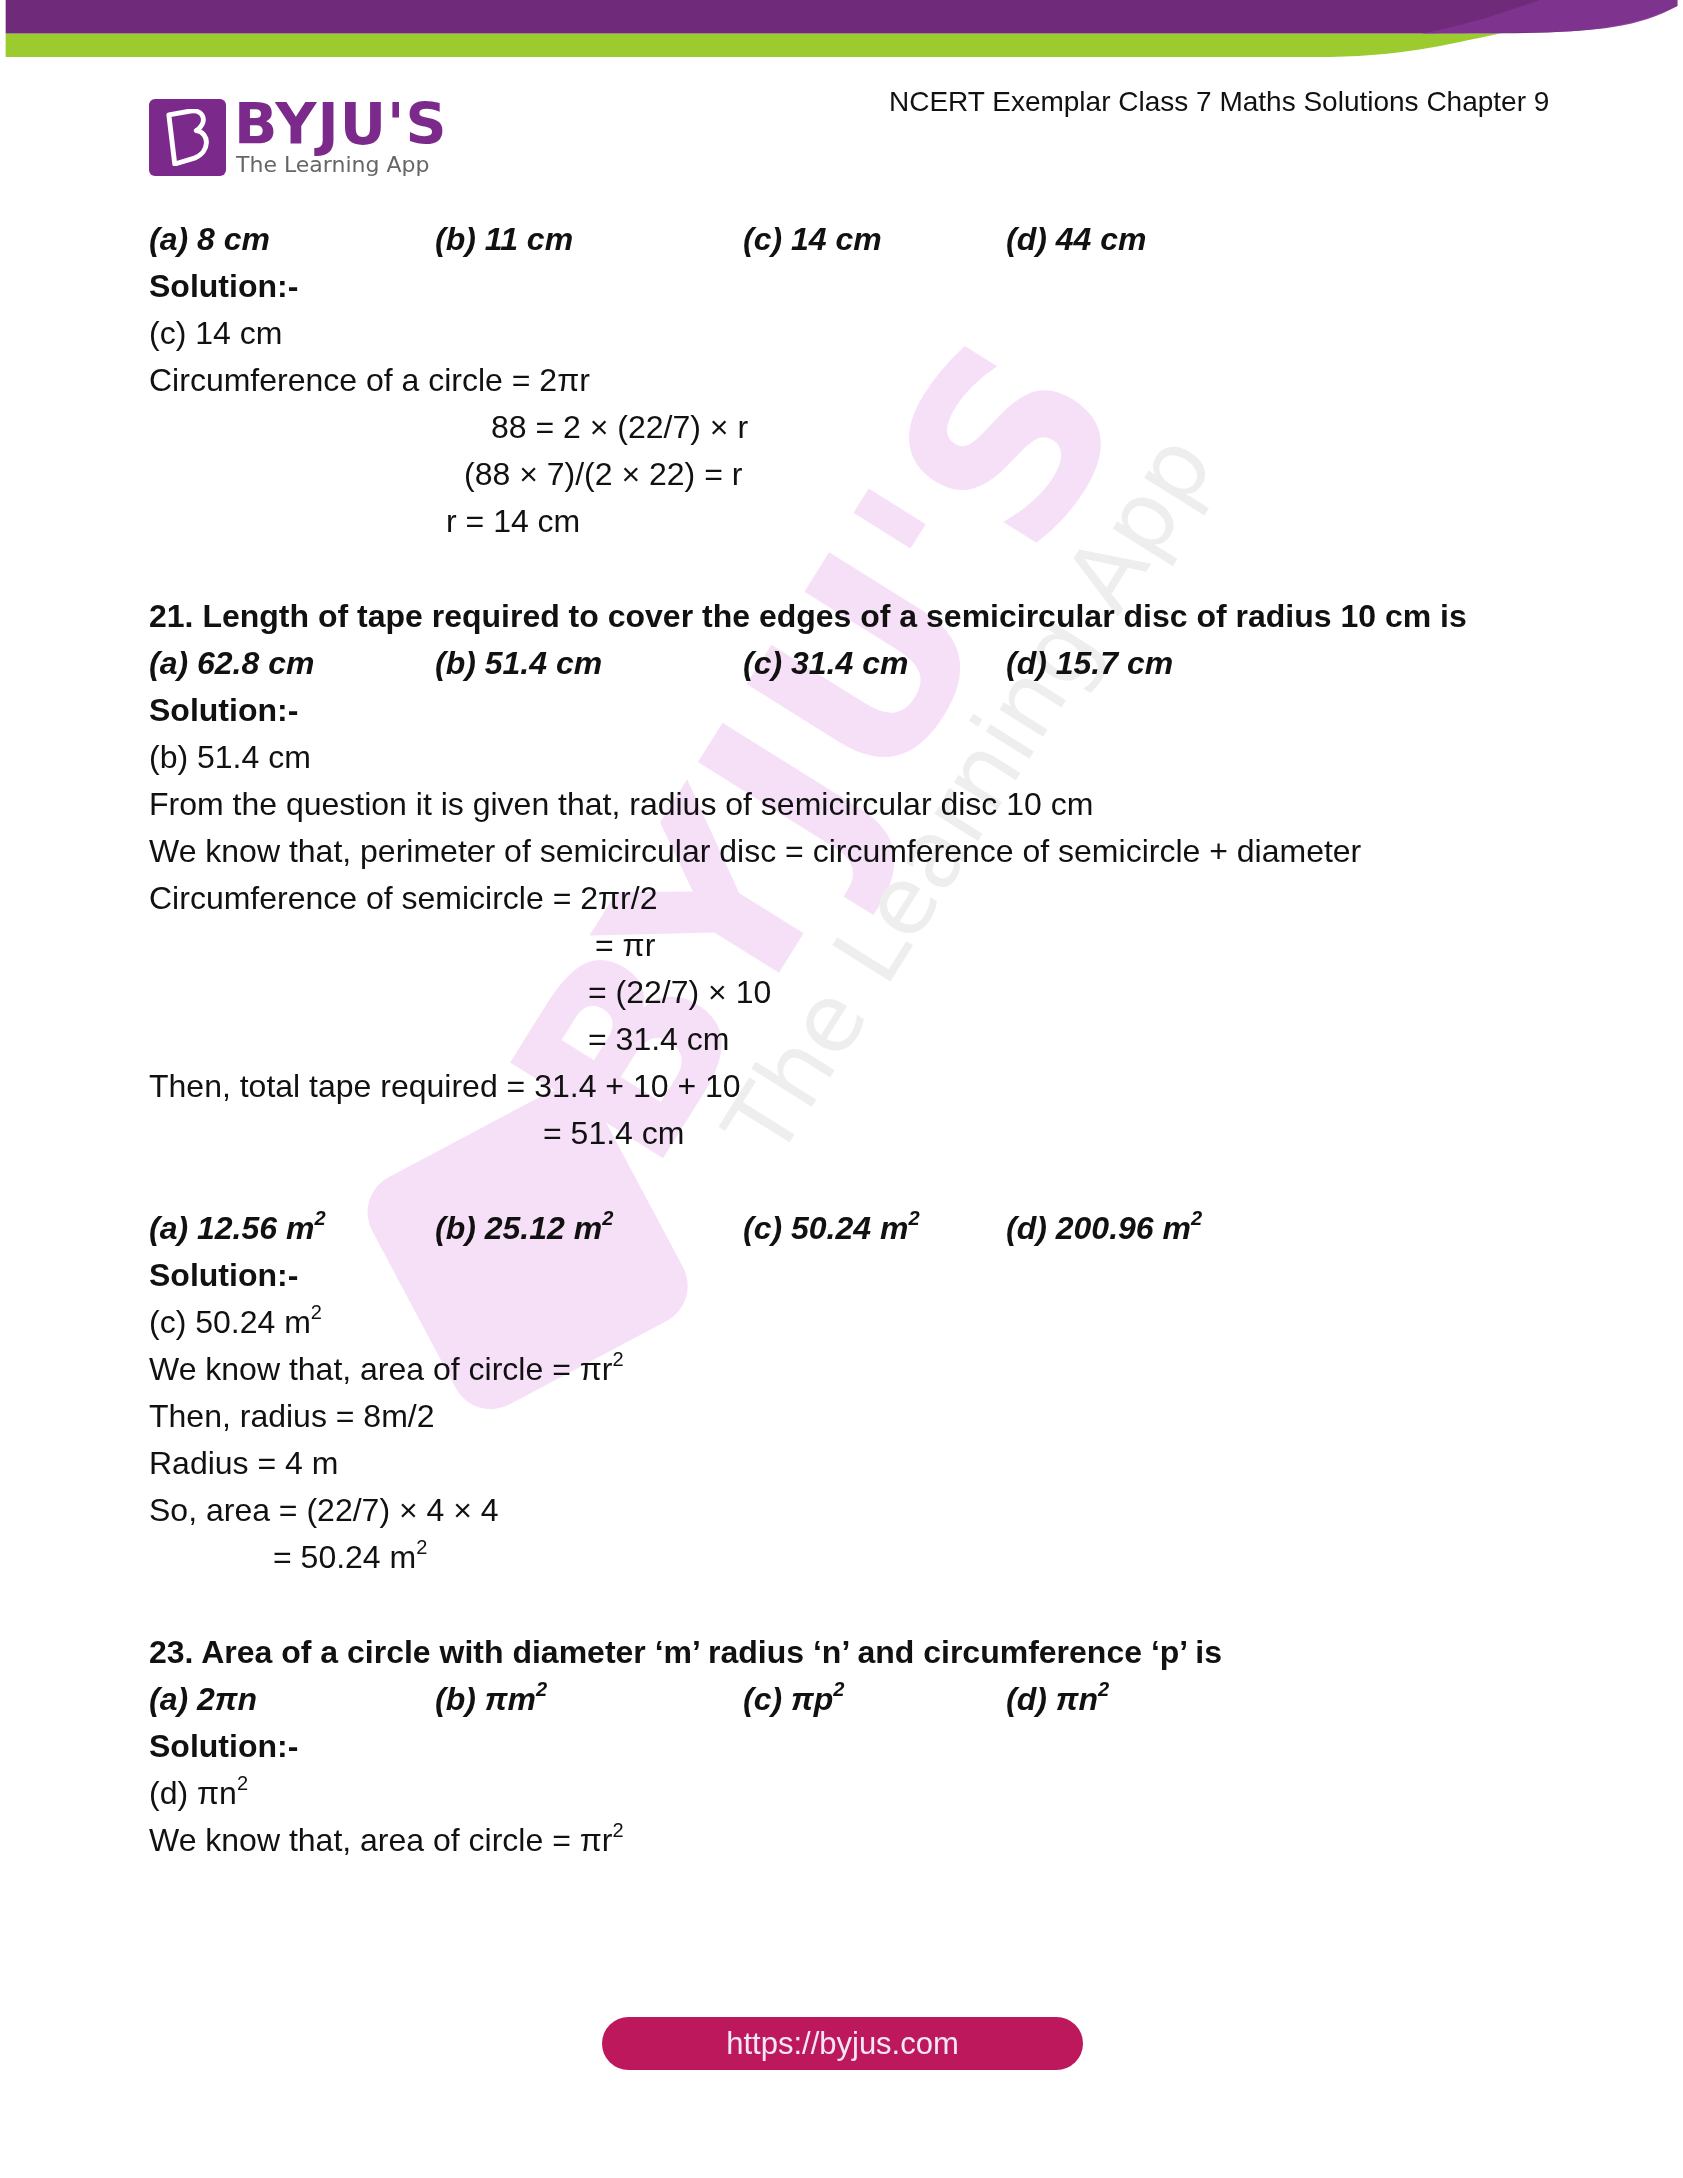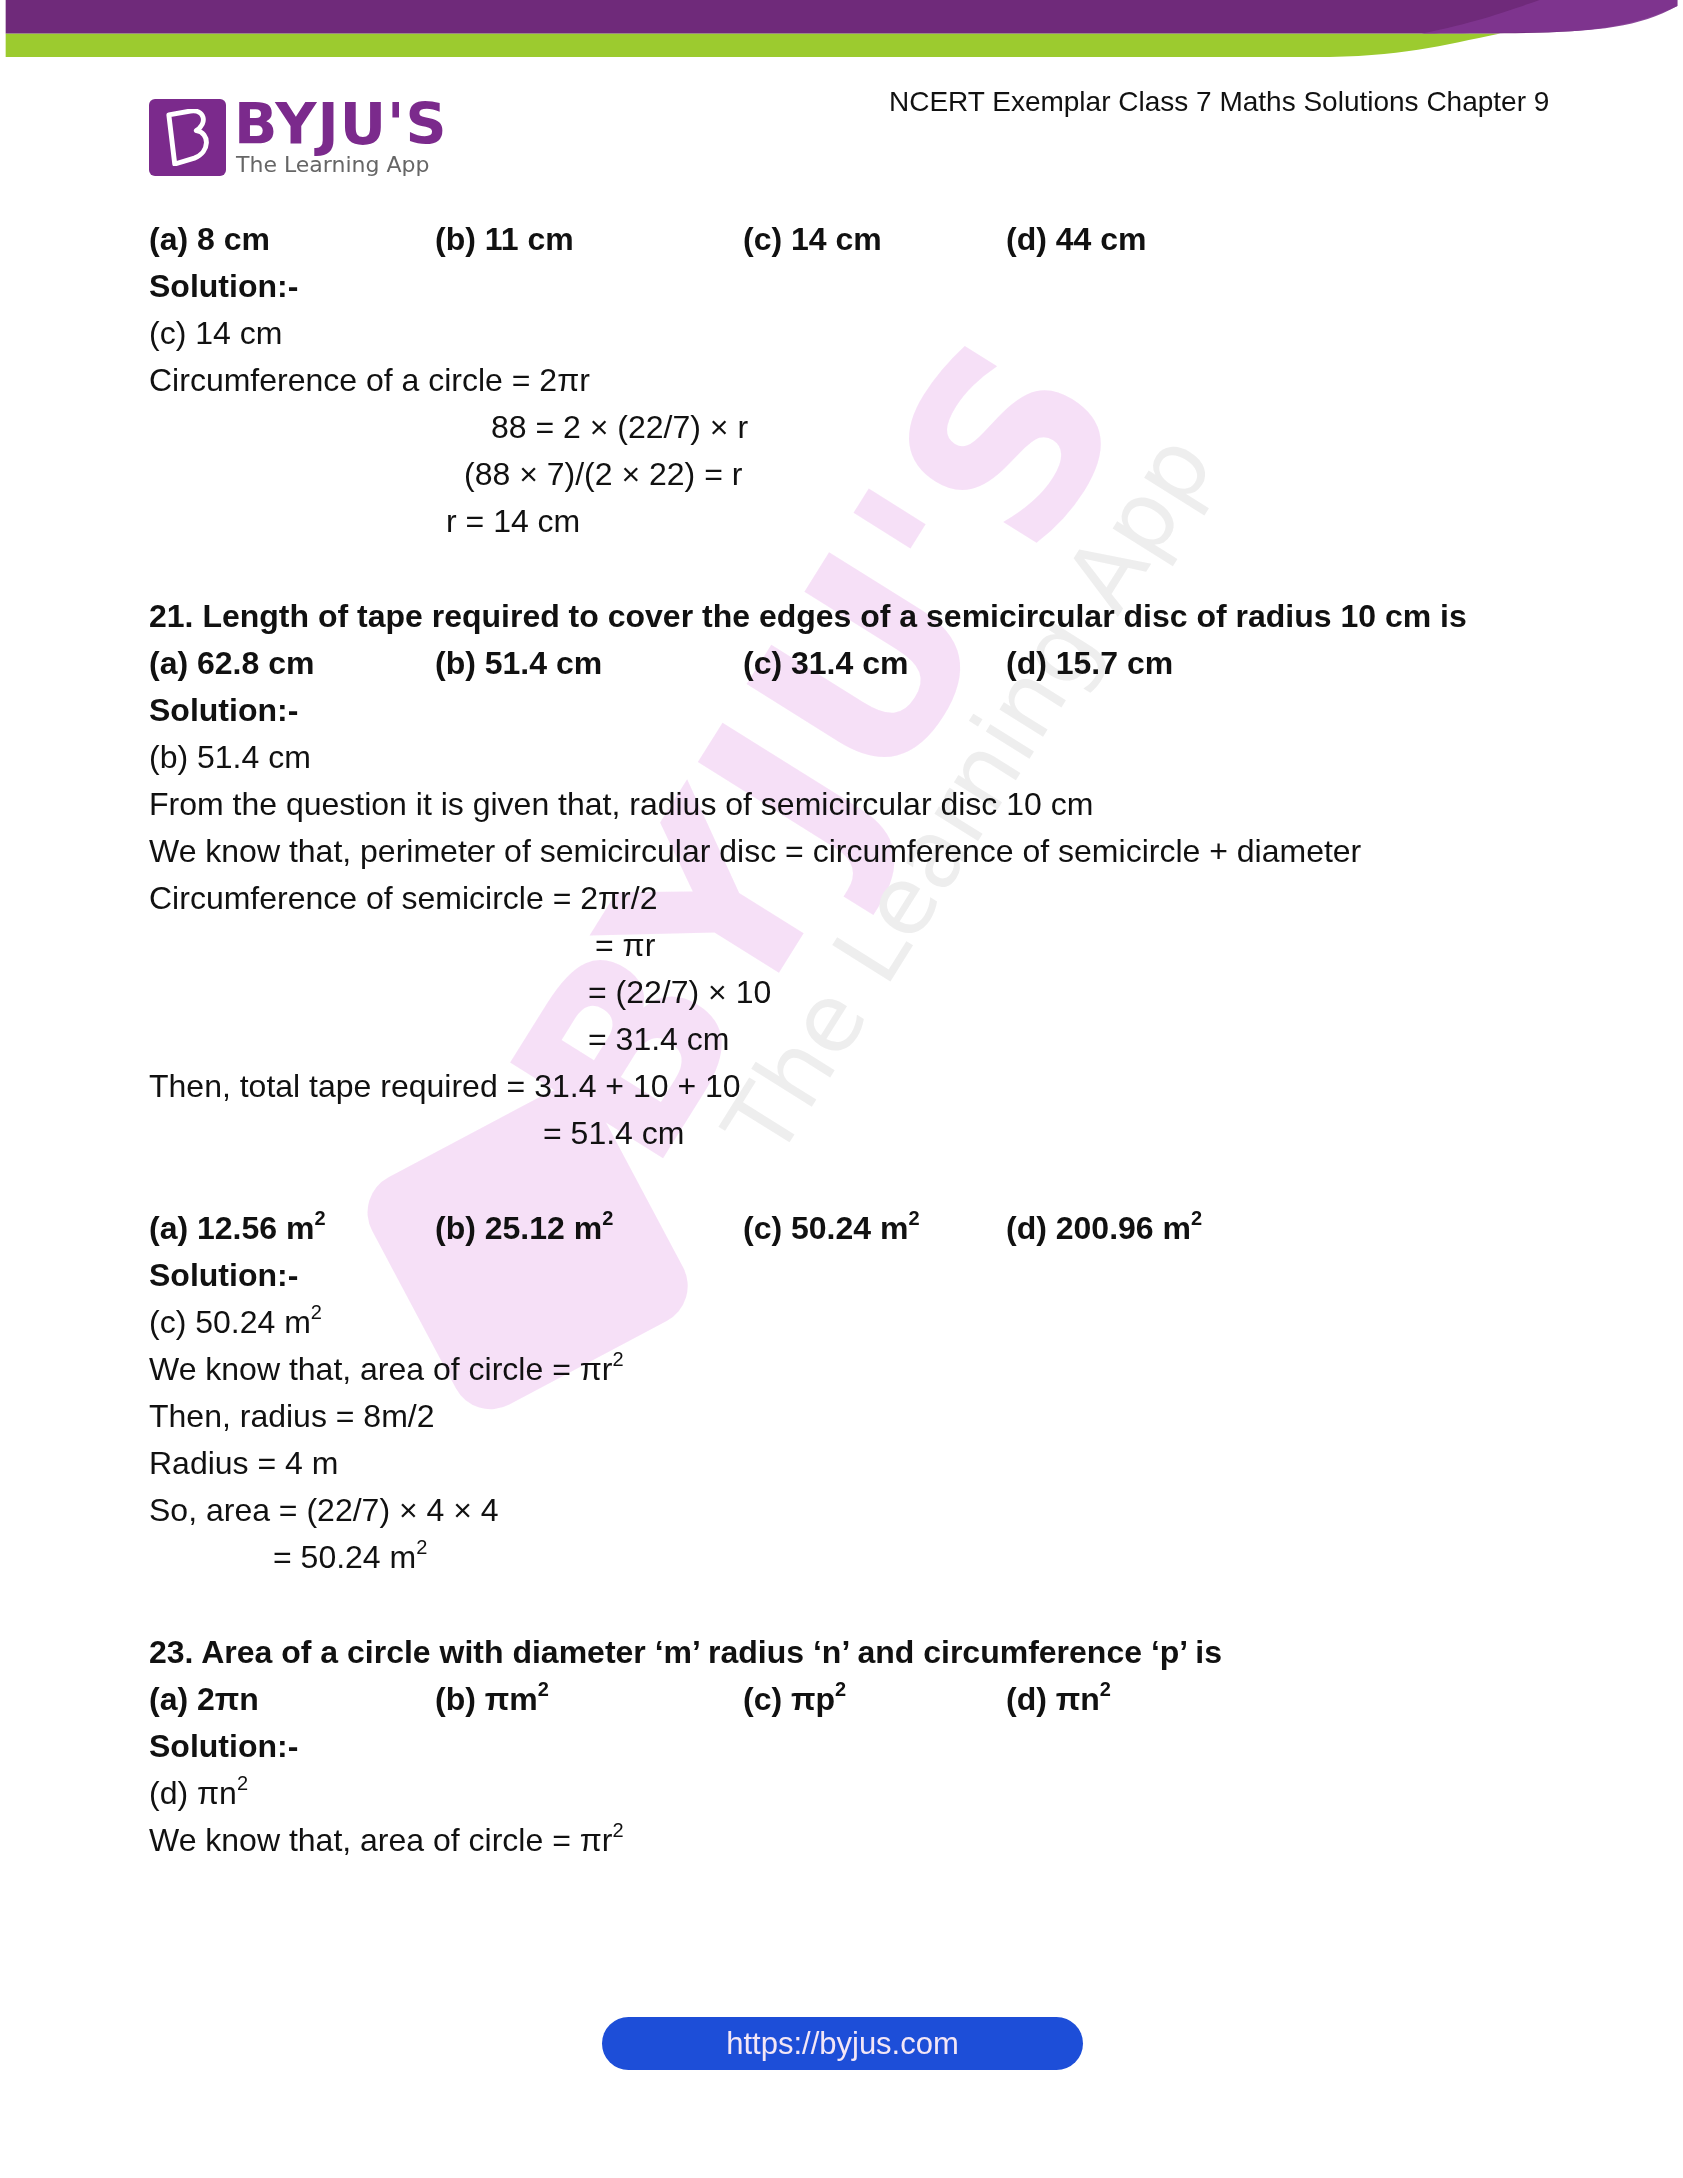--- a/index.html
+++ b/index.html
@@ -24,31 +24,31 @@
     position:absolute; left:87px; top:55px; font-size:22px; color:#666;
     font-family:"DejaVu Sans", sans-serif;
   }
   .doc-title {
     position:absolute; left:889px; top:81px; font-size:28px; line-height:41px; color:#111;text-align:right;
   }
   .watermark { position:absolute; left:0; top:0; width:1683px; height:2178px; pointer-events:none; }
   .content { position:absolute; left:149px; top:216px; width:1436px; }
   .line { height:47px; line-height:47px; font-size:32px; white-space:nowrap; position:relative; }
   .b { font-weight:bold; }
-  .opts { position:relative; }
+  .opts { position:relative;font-style:italic; }
   .opt { position:absolute; top:0; }
   .opt:nth-child(1){ left:0; }
   .opt:nth-child(2){ left:286px; }
   .opt:nth-child(3){ left:594px; }
   .opt:nth-child(4){ left:857px; }
   .gap { height:48px; }
   sup { font-size:20px; line-height:0; vertical-align:14px; }
   .footer-pill {
     position:absolute; left:602px; top:2017px; width:481px; height:53px;
-    background:#1d4ed8; border-radius:27px; color:#f3e6f6;
+    background:#be185d; border-radius:27px; color:#f3e6f6;
     font-size:31px; text-align:center; line-height:53px;
   }
 </style>
 </head>
 <body>
 
 <div class="topbar">
   <svg width="1683" height="59" viewBox="0 0 1700 60">
     <path d="M0 34 L0 58 L1330 58 C1420 58 1460 46 1520 34 Z" fill="#9ccb2f"></path>
     <path d="M0 0 L1700 0 L1700 6 C1650 30 1600 34 1500 34 L0 34 Z" fill="#6f2a7a"></path>

